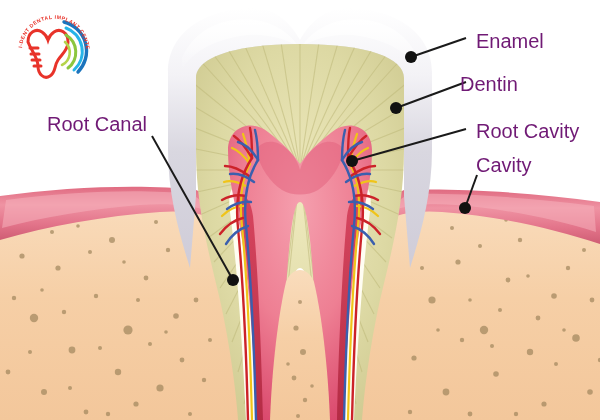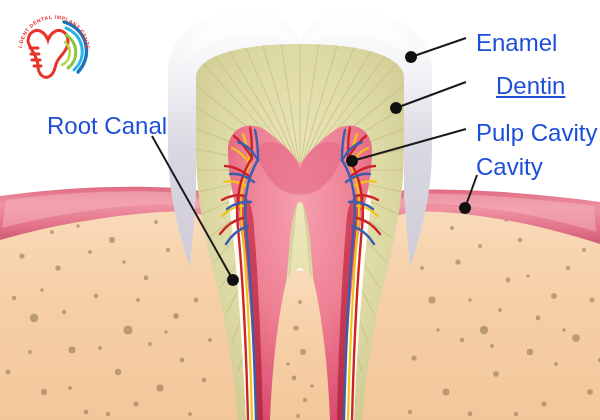--- a/index.html
+++ b/index.html
@@ -11,28 +11,28 @@
     position: relative;
     width: 600px;
     height: 420px;
     overflow: hidden;
     background: #ffffff;
     font-family: "Liberation Sans", sans-serif;
   }
   #figure { position: absolute; inset: 0; }
   .label {
     position: absolute;
-    color: #1d4ed8;
-    font-size: 24px;
+    color: #701a75;
+    font-size: 20px;
     font-family: "Liberation Sans", sans-serif;
     white-space: nowrap;
     line-height: 1;
   }
   .label-enamel  { left: 476px; top: 31px; }
-  .label-dentin  { left: 496px; top: 74px; text-decoration: underline; }
+  .label-dentin  { left: 460px; top: 74px; }
   .label-pulp    { left: 476px; top: 121px; }
   .label-gingiva { left: 476px; top: 155px; }
   .label-root    { left: 26px;  top: 114px; margin-left: 21px; }
   #logo { position: absolute; left: 8px; top: 8px; width: 86px; height: 78px; }
 </style>
 </head>
 <body>
 
 <div id="stage">
 
@@ -377,17 +377,17 @@
       <path d="M58,27 A20,20 0 0 1 60,60" stroke="#8cc63f" stroke-width="3"></path>
       <path d="M57,34 A14,14 0 0 1 54,57" stroke="#b5d44a" stroke-width="2.6"></path>
     </g>
     <text font-size="5.2" fill="#e8332a" font-family="Liberation Sans, sans-serif" font-weight="bold" letter-spacing="0.5">
       <textPath href="#logoArcText" startOffset="6%">I-DENT DENTAL IMPLANT CENTER</textPath>
     </text>
   </svg>
 
   <div class="label label-enamel">Enamel</div>
   <div class="label label-dentin">Dentin</div>
-  <div class="label label-pulp">Pulp Cavity</div>
+  <div class="label label-pulp">Root Cavity</div>
   <div class="label label-gingiva">Cavity</div>
   <div class="label label-root">Root Canal</div>
 
 </div>
 
 </body></html>

